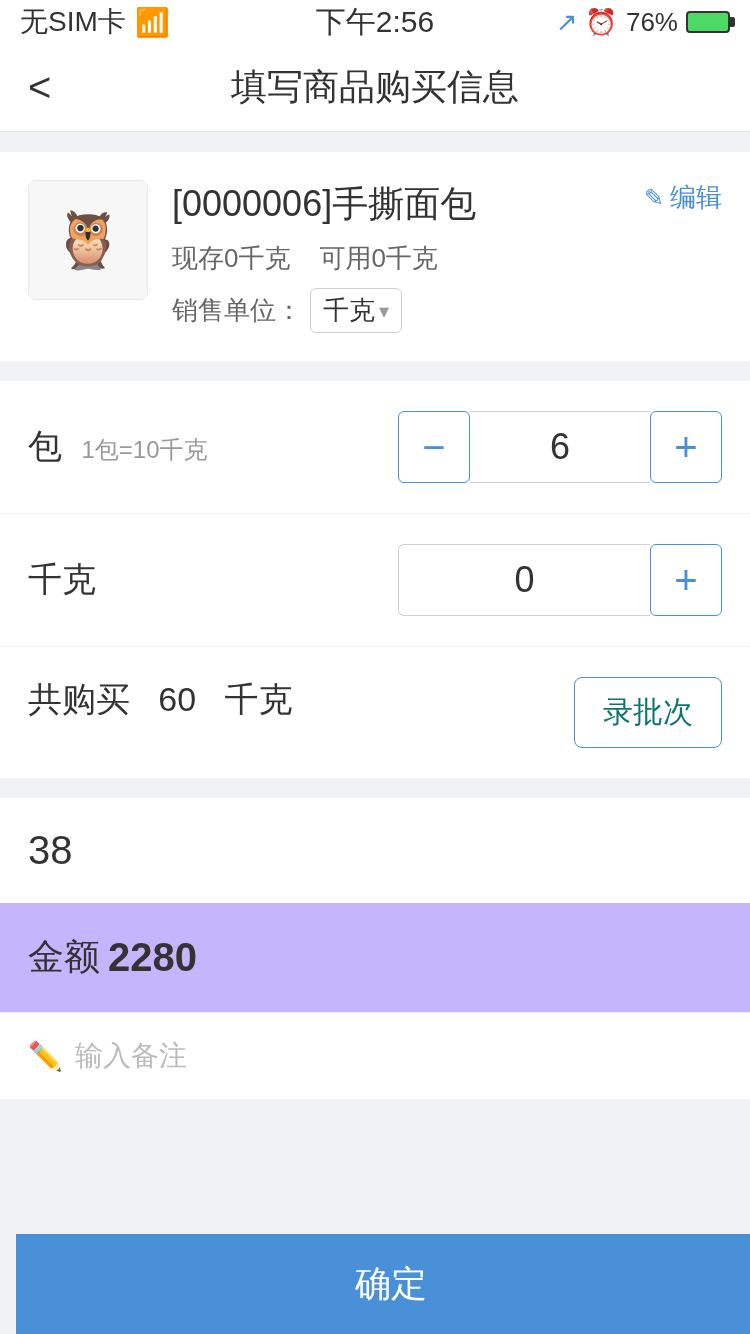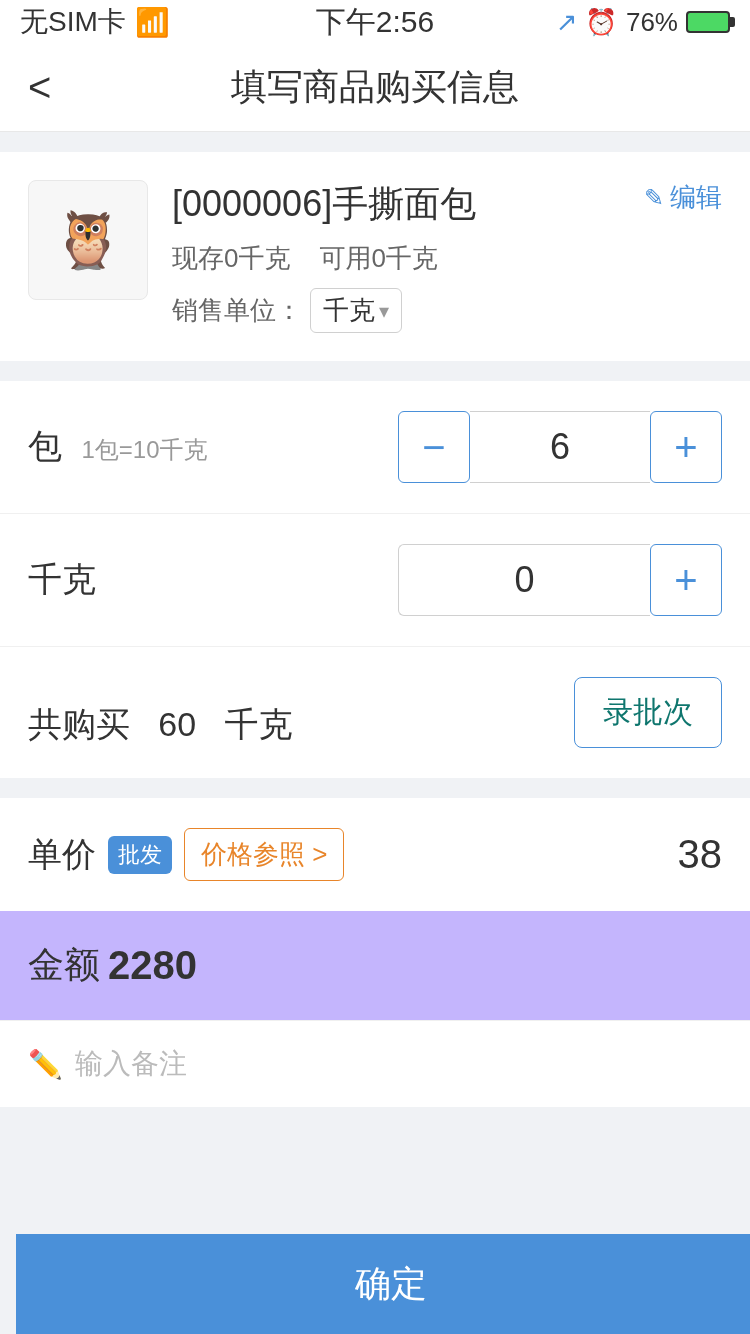--- a/index.html
+++ b/index.html
@@ -197,21 +197,21 @@
       color: #333;
       background: #fff;
       border-radius: 6px 0 0 6px;
     }
 
     
     .total-row {
       background: #fff;
       padding: 30px 28px;
       display: flex;
-      align-items: flex-end;
+      align-items: flex-start;
       justify-content: space-between;
     }
     .total-text {
       font-size: 34px;
       color: #333;
     }
     .batch-btn {
       border: 1.5px solid #4a90d9;
       color: #0f766e;
       background: #fff;
@@ -397,25 +397,20 @@
     <span>共购买</span>
     &nbsp;
     <span>60</span>
     &nbsp;
     <span>千克</span>
   </div>
   <button class="batch-btn">录批次</button>
 </div>
 
 <div class="price-section">
-  <div class="price-label">
-    <span>单价</span>
-    <span class="badge-pifa">批发</span>
-    <button class="price-ref-btn">价格参照 &gt;</button>
-  </div>
   <div class="price-value">38</div>
 </div>
 
 <div class="amount-row">
   <span class="amount-label">金额</span>
   <span class="amount-value">2280</span>
 </div>
 
 <div class="remark-row">
   <span class="remark-icon">✏️</span>

